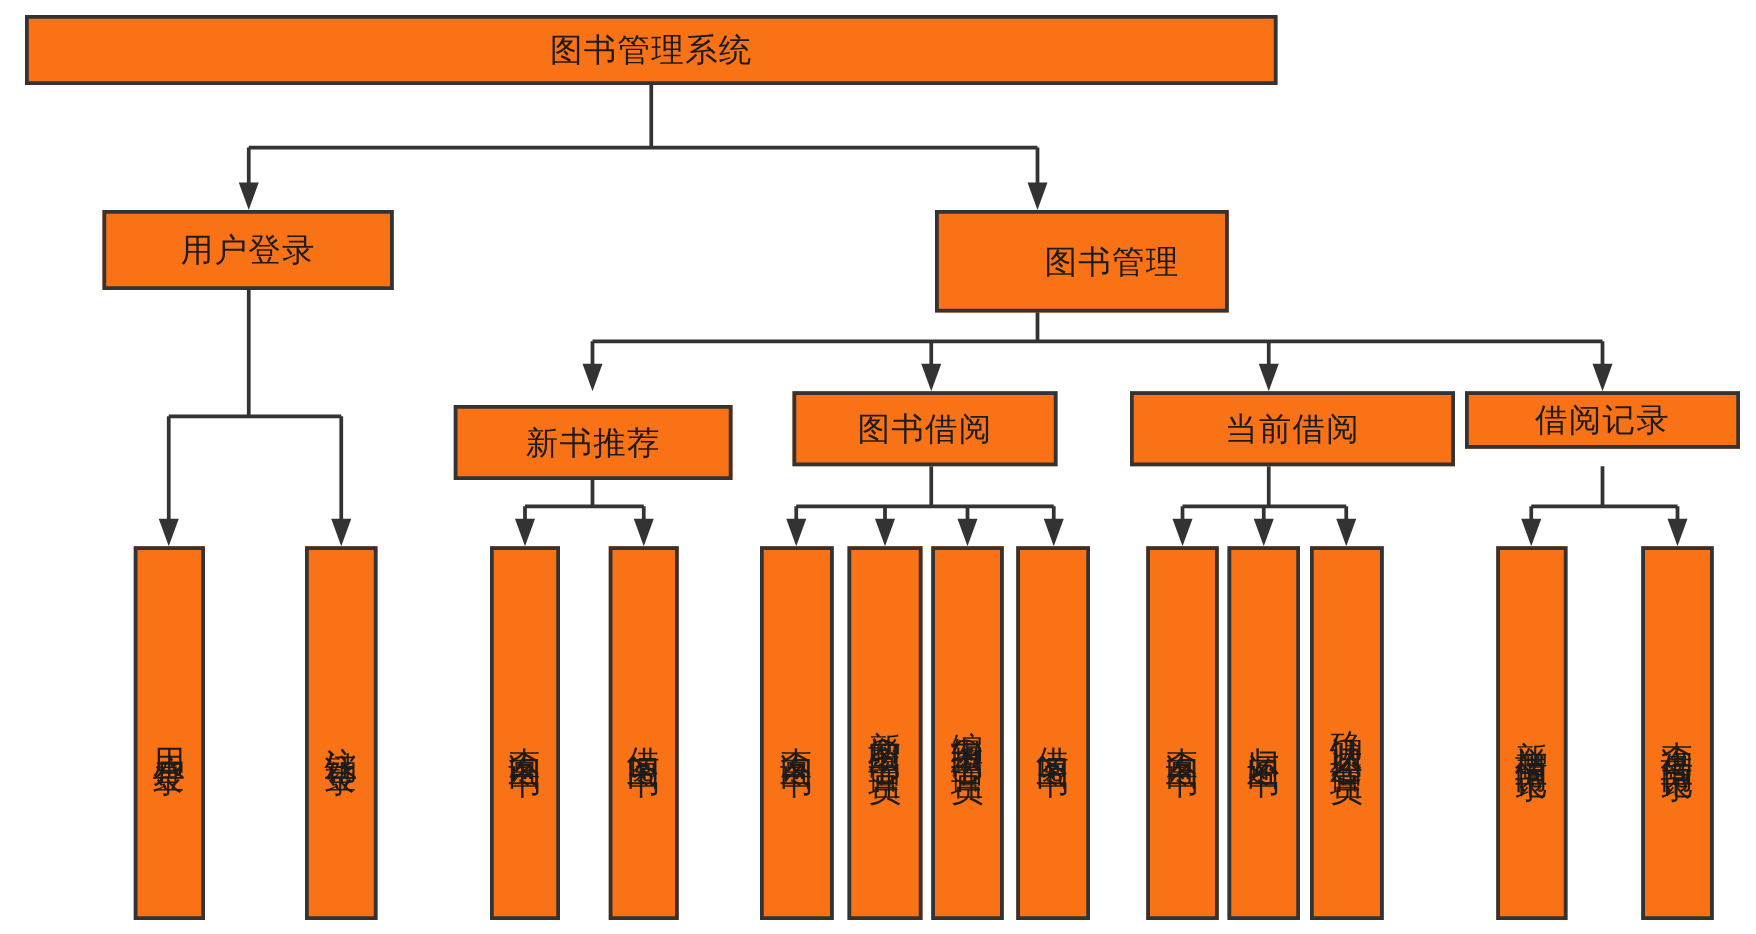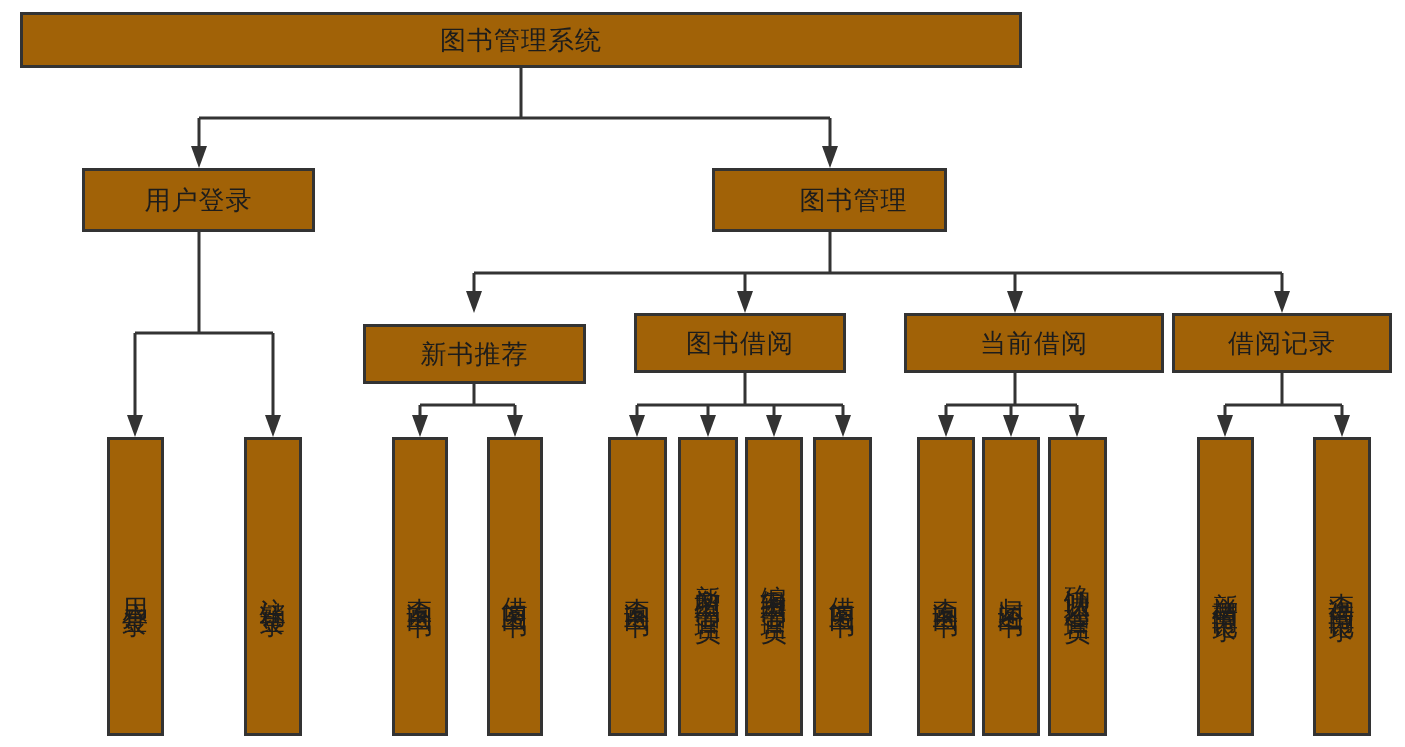--- a/index.html
+++ b/index.html
@@ -15,21 +15,21 @@
     position: absolute;
     left: 0; top: 0;
     width: 1405px; height: 747px;
   }
   svg.connectors path { stroke: #333333; stroke-width: 3; fill: none; }
   svg.connectors polygon { fill: #333333; stroke: none; }
   .node {
     position: absolute;
     box-sizing: border-box;
     border: 3px solid #333333;
-    background: #a16207;
+    background: #f97316;
     display: flex;
     align-items: center;
     justify-content: center;
     color: #1c1c1c;
     font-size: 26px;
     line-height: 1;
   }
   .hnode span { letter-spacing: 1px; white-space: nowrap; }
   .vnode span {
     writing-mode: vertical-rl;
@@ -96,34 +96,34 @@
     </g>
   </svg>
 
   <div class="node hnode" style="left:20px; top:12px; width:1002px; height:56px;">
     <span>图书管理系统</span>
   </div>
 
   <div class="node hnode" style="left:82px; top:168px; width:233px; height:64px;">
     <span>用户登录</span>
   </div>
-  <div class="node hnode" style="left:712px; top:168px; width:235px; height:64px;padding-left:48px;">
+  <div class="node hnode" style="left:748px; top:168px; width:235px; height:82px;padding-left:48px;">
     <span>图书管理</span>
   </div>
 
   <div class="node hnode" style="left:363px; top:313px; width:223px; height:60px;margin-top:11px;">
     <span>新书推荐</span>
   </div>
   <div class="node hnode" style="left:634px; top:313px; width:212px; height:60px;">
     <span>图书借阅</span>
   </div>
   <div class="node hnode" style="left:904px; top:313px; width:260px; height:60px;">
     <span>当前借阅</span>
   </div>
-  <div class="node hnode" style="left:1172px; top:313px; width:220px; height:60px;">
+  <div class="node hnode" style="left:1172px; top:313px; width:220px; height:46px;">
     <span>借阅记录</span>
   </div>
 
   <div class="node vnode" style="left:107px; top:437px; width:57px; height:299px;">
     <span>用户登录</span>
   </div>
   <div class="node vnode" style="left:244px; top:437px; width:58px; height:299px;">
     <span>注销登录</span>
   </div>
 

